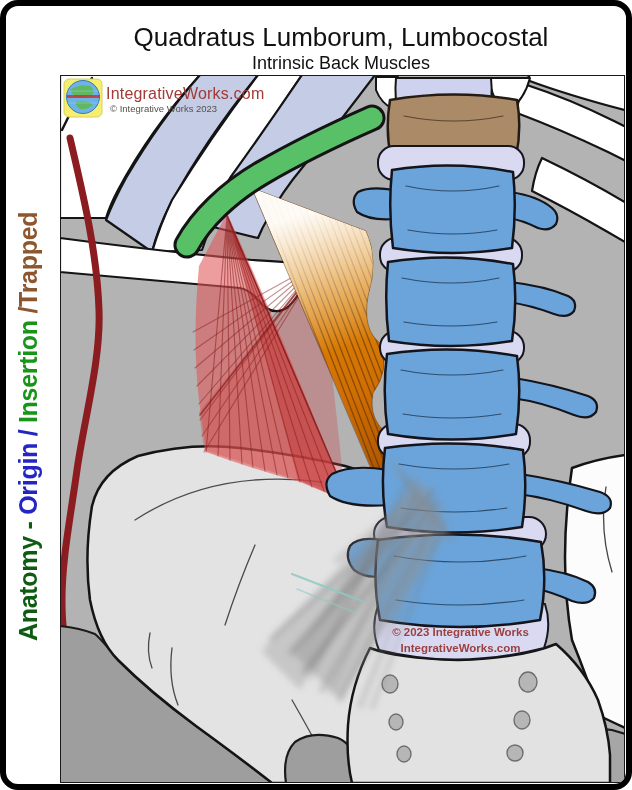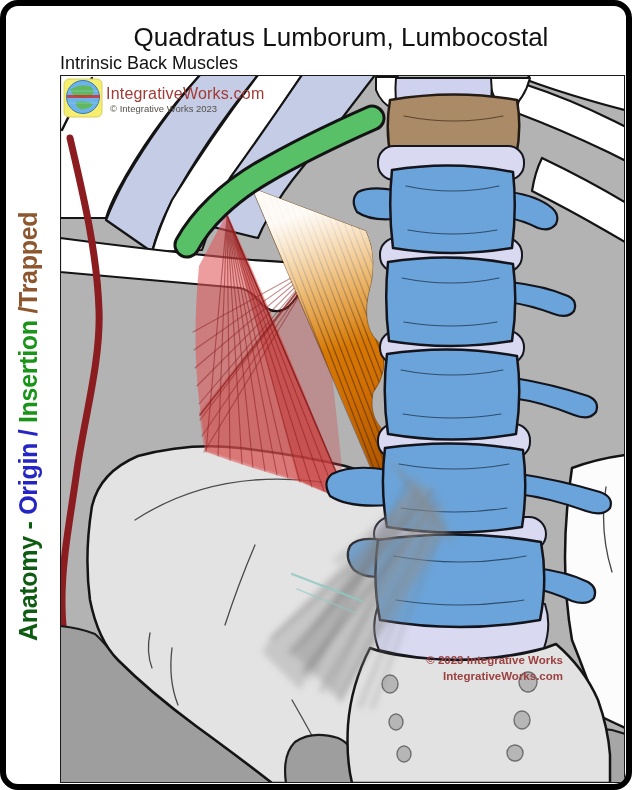--- a/index.html
+++ b/index.html
@@ -1,23 +1,23 @@
 <!DOCTYPE html>
 <html><head>
 <meta charset="utf-8">
 <style>
   html,body{margin:0;padding:0;background:#ffffff;font-family:"Liberation Sans",sans-serif;}
   .frame{position:relative;width:632px;height:790px;box-sizing:border-box;border:6px solid #000;border-radius:18px;overflow:hidden;background:#fff;}
   .stage{position:absolute;left:-6px;top:-6px;width:632px;height:790px;}
   .stage svg.art{position:absolute;left:0;top:0;width:632px;height:790px;display:block;}
   .title{position:absolute;left:60px;right:10px;top:22px;text-align:center;font-size:26px;color:#111;white-space:nowrap;}
-  .subtitle{position:absolute;left:60px;right:10px;top:53px;font-size:18px;color:#111;}
+  .subtitle{position:absolute;left:60px;right:10px;top:53px;text-align:center;font-size:18px;color:#111;}
   .brand{position:absolute;left:106px;top:85px;font-size:16px;letter-spacing:.2px;}
   .brand-copy{position:absolute;left:110px;top:103px;width:160px;text-align:left;font-size:9.5px;}
-  .bottom-mark{position:absolute;left:358px;top:652px;width:205px;text-align:right;line-height:1.4;font-size:11.5px;font-weight:600;}
+  .bottom-mark{position:absolute;left:358px;top:624px;width:205px;text-align:center;line-height:1.4;font-size:11.5px;font-weight:600;}
   .side-label{position:absolute;left:14px;top:641px;transform:rotate(-90deg);transform-origin:0 0;white-space:nowrap;font-size:25px;font-weight:bold;letter-spacing:-0.3px;}
 </style>
 </head>
 <body>
 
 <div class="frame">
   <div class="stage">
 
     <svg class="art" viewBox="0 0 632 790" aria-hidden="true">
       <defs>

